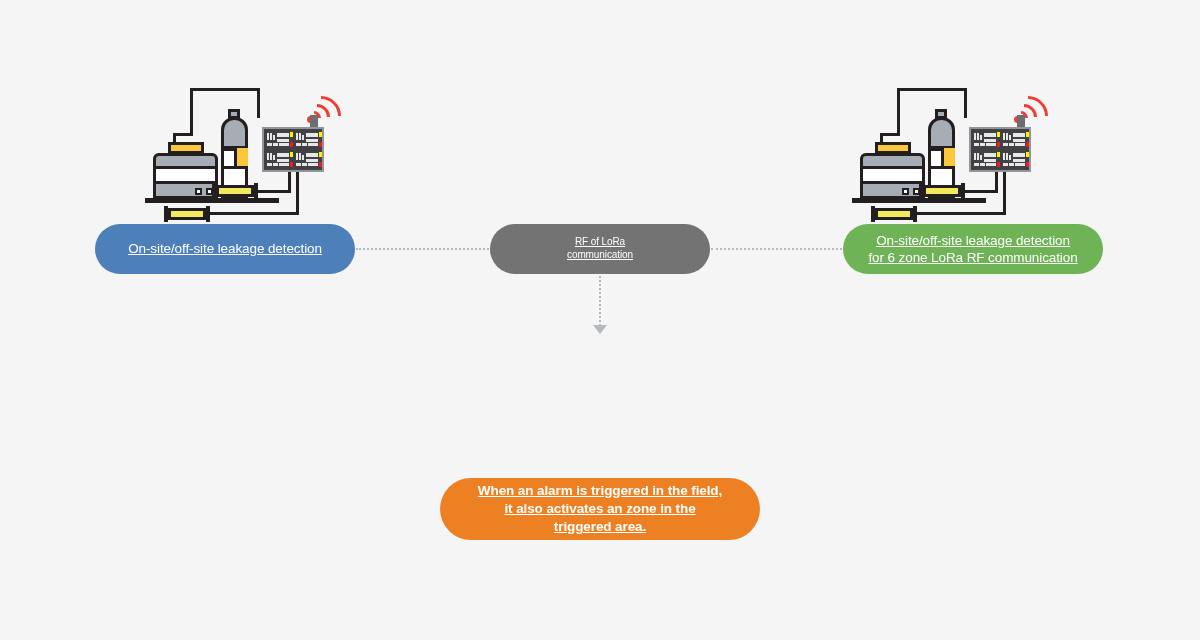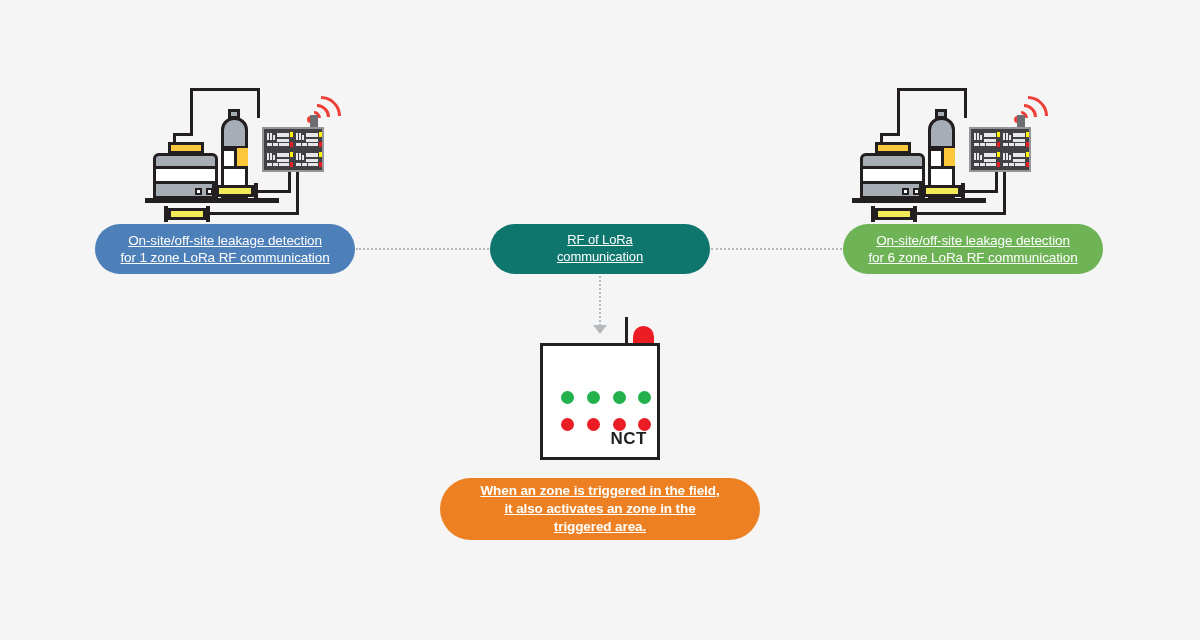--- a/index.html
+++ b/index.html
@@ -37,22 +37,22 @@
   }
   .pill-left {
     left: 95px; top: 224px;
     width: 260px; height: 50px;
     background: #4d7fb8;
     font-size: 13.5px;
   }
   .pill-center {
     left: 490px; top: 224px;
     width: 220px; height: 50px;
-    background: #0f766e;
-    font-size: 13px;
+    background: #737373;
+    font-size: 10px;
   }
   .pill-right {
     left: 843px; top: 224px;
     width: 260px; height: 50px;
     background: #6eb356;
     font-size: 13.5px;
   }
   .pill-orange {
     left: 440px; top: 478px;
     width: 320px; height: 62px;
@@ -379,57 +379,39 @@
   </div>
 
   <div class="dotline-h dotline-left"></div>
   <div class="dotline-h dotline-right"></div>
   <div class="dotline-v"></div>
   <div class="arrowhead"></div>
 
   <div class="pill pill-left">
     <p>
       <span>On-site/off-site leakage detection</span><br>
-      <span>for 1 zone LoRa RF communication</span>
     </p>
   </div>
 
   <div class="pill pill-center">
     <p>
       <span>RF of LoRa</span><br>
       <span>communication</span>
     </p>
   </div>
 
   <div class="pill pill-right">
     <p>
       <span>On-site/off-site leakage detection</span><br>
       <span>for 6 zone LoRa RF communication</span>
     </p>
   </div>
 
   <div class="pill pill-orange">
     <p>
-      <span>When an zone is triggered in the field,</span><br>
+      <span>When an alarm is triggered in the field,</span><br>
       <span>it also activates an zone in the</span><br>
       <span>triggered area.</span>
     </p>
   </div>
 
-  <div class="nct-wrap">
-    <div class="nct-antenna"></div>
-    <div class="nct-lamp"></div>
-    <div class="nct-box">
-      <div class="led led-green" style="left:18px;top:45px;"></div>
-      <div class="led led-green" style="left:44px;top:45px;"></div>
-      <div class="led led-green" style="left:70px;top:45px;"></div>
-      <div class="led led-green" style="left:95px;top:45px;"></div>
-
-      <div class="led led-red" style="left:18px;top:72px;"></div>
-      <div class="led led-red" style="left:44px;top:72px;"></div>
-      <div class="led led-red" style="left:70px;top:72px;"></div>
-      <div class="led led-red" style="left:95px;top:72px;"></div>
-
-      <div class="nct-label">NCT</div>
-    </div>
-  </div>
 
 </div>
 
 </body></html>

